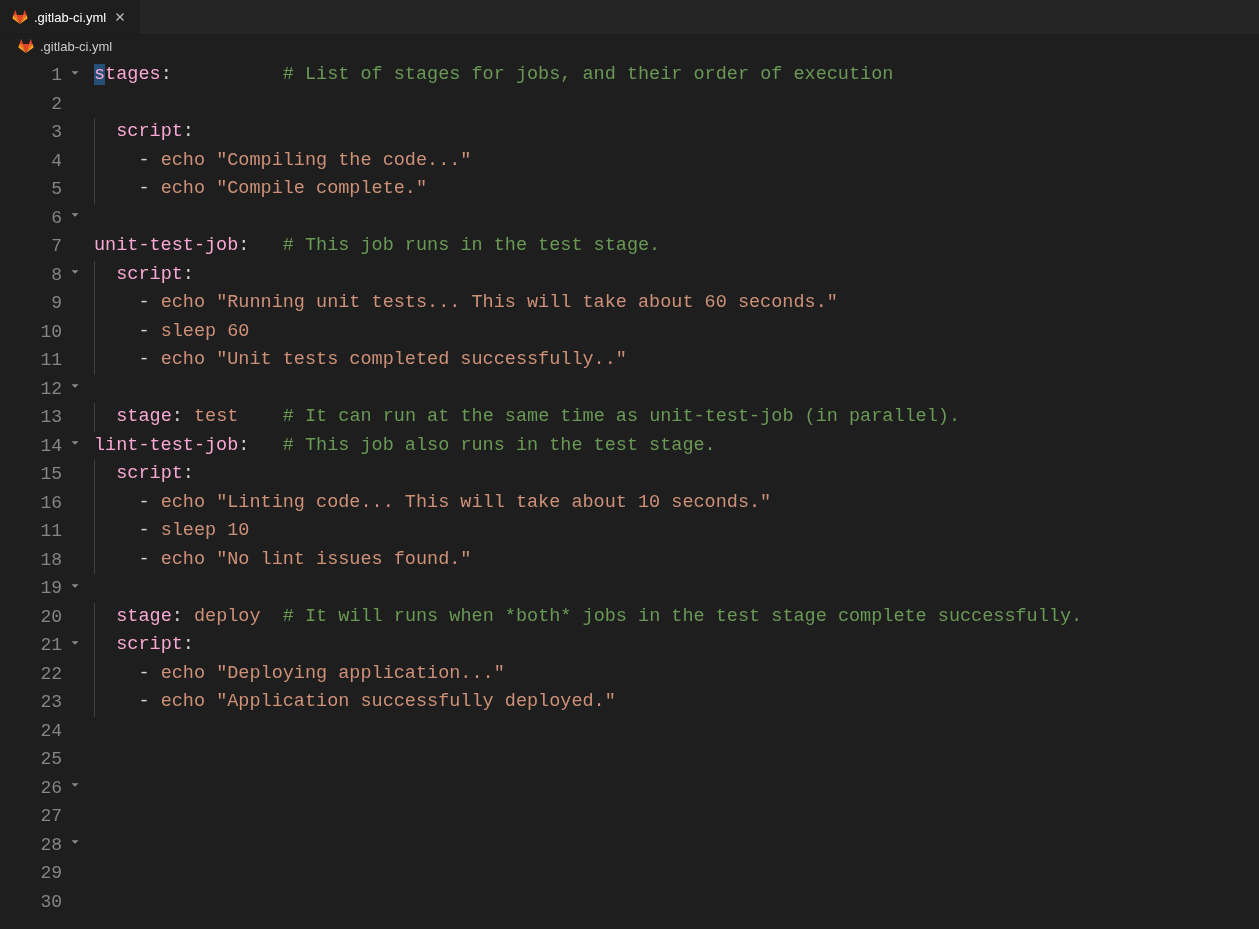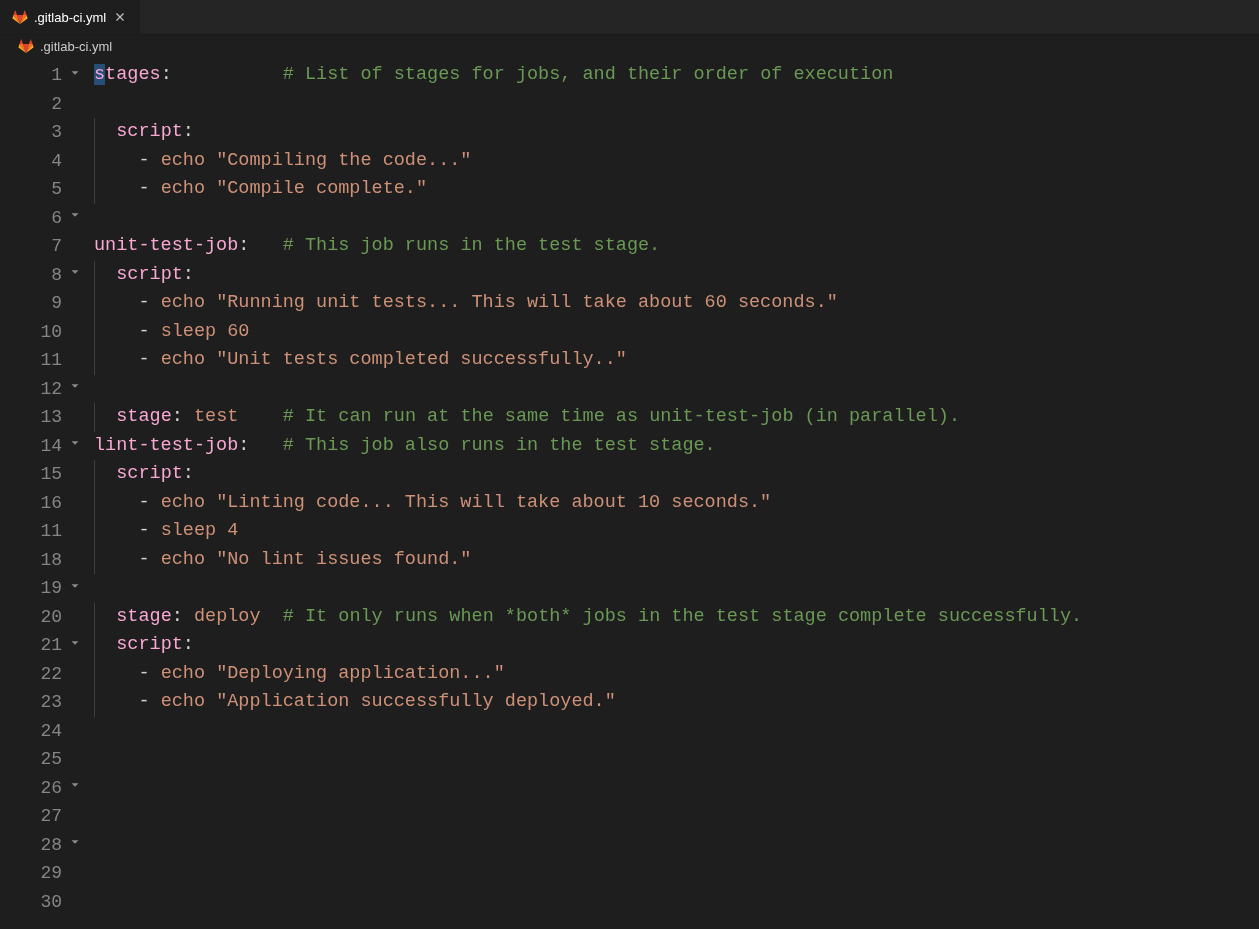--- a/index.html
+++ b/index.html
@@ -190,21 +190,21 @@
       <div class="row"><span class="tk-key">unit-test-job</span><span class="tk-punc">:   </span><span class="tk-cmt"># This job runs in the test stage.</span></div>
       <div class="row"><span class="guide"></span><span class="tk-punc">  </span><span class="tk-key">script</span><span class="tk-punc">:</span></div>
       <div class="row"><span class="guide"></span><span class="guide"></span><span class="tk-dash">    - </span><span class="tk-val">echo "Running unit tests... This will take about 60 seconds."</span></div>
       <div class="row"><span class="guide"></span><span class="guide"></span><span class="tk-dash">    - </span><span class="tk-val">sleep 60</span></div>
       <div class="row"><span class="guide"></span><span class="guide"></span><span class="tk-dash">    - </span><span class="tk-val">echo "Unit tests completed successfully.."</span></div>
       <div class="row"></div>
       <div class="row"><span class="guide"></span><span class="tk-punc">  </span><span class="tk-key">stage</span><span class="tk-punc">: </span><span class="tk-val">test</span><span class="tk-punc">    </span><span class="tk-cmt"># It can run at the same time as unit-test-job (in parallel).</span></div>
       <div class="row"><span class="tk-key">lint-test-job</span><span class="tk-punc">:   </span><span class="tk-cmt"># This job also runs in the test stage.</span></div>
       <div class="row"><span class="guide"></span><span class="tk-punc">  </span><span class="tk-key">script</span><span class="tk-punc">:</span></div>
       <div class="row"><span class="guide"></span><span class="guide"></span><span class="tk-dash">    - </span><span class="tk-val">echo "Linting code... This will take about 10 seconds."</span></div>
-      <div class="row"><span class="guide"></span><span class="guide"></span><span class="tk-dash">    - </span><span class="tk-val">sleep 4</span></div>
+      <div class="row"><span class="guide"></span><span class="guide"></span><span class="tk-dash">    - </span><span class="tk-val">sleep 10</span></div>
       <div class="row"><span class="guide"></span><span class="guide"></span><span class="tk-dash">    - </span><span class="tk-val">echo "No lint issues found."</span></div>
       <div class="row"></div>
-      <div class="row"><span class="guide"></span><span class="tk-punc">  </span><span class="tk-key">stage</span><span class="tk-punc">: </span><span class="tk-val">deploy</span><span class="tk-punc">  </span><span class="tk-cmt"># It only runs when *both* jobs in the test stage complete successfully.</span></div>
+      <div class="row"><span class="guide"></span><span class="tk-punc">  </span><span class="tk-key">stage</span><span class="tk-punc">: </span><span class="tk-val">deploy</span><span class="tk-punc">  </span><span class="tk-cmt"># It will runs when *both* jobs in the test stage complete successfully.</span></div>
       <div class="row"><span class="guide"></span><span class="tk-punc">  </span><span class="tk-key">script</span><span class="tk-punc">:</span></div>
       <div class="row"><span class="guide"></span><span class="guide"></span><span class="tk-dash">    - </span><span class="tk-val">echo "Deploying application..."</span></div>
       <div class="row"><span class="guide"></span><span class="guide"></span><span class="tk-dash">    - </span><span class="tk-val">echo "Application successfully deployed."</span></div>
     </div>
 </div>
 
 </body></html>

